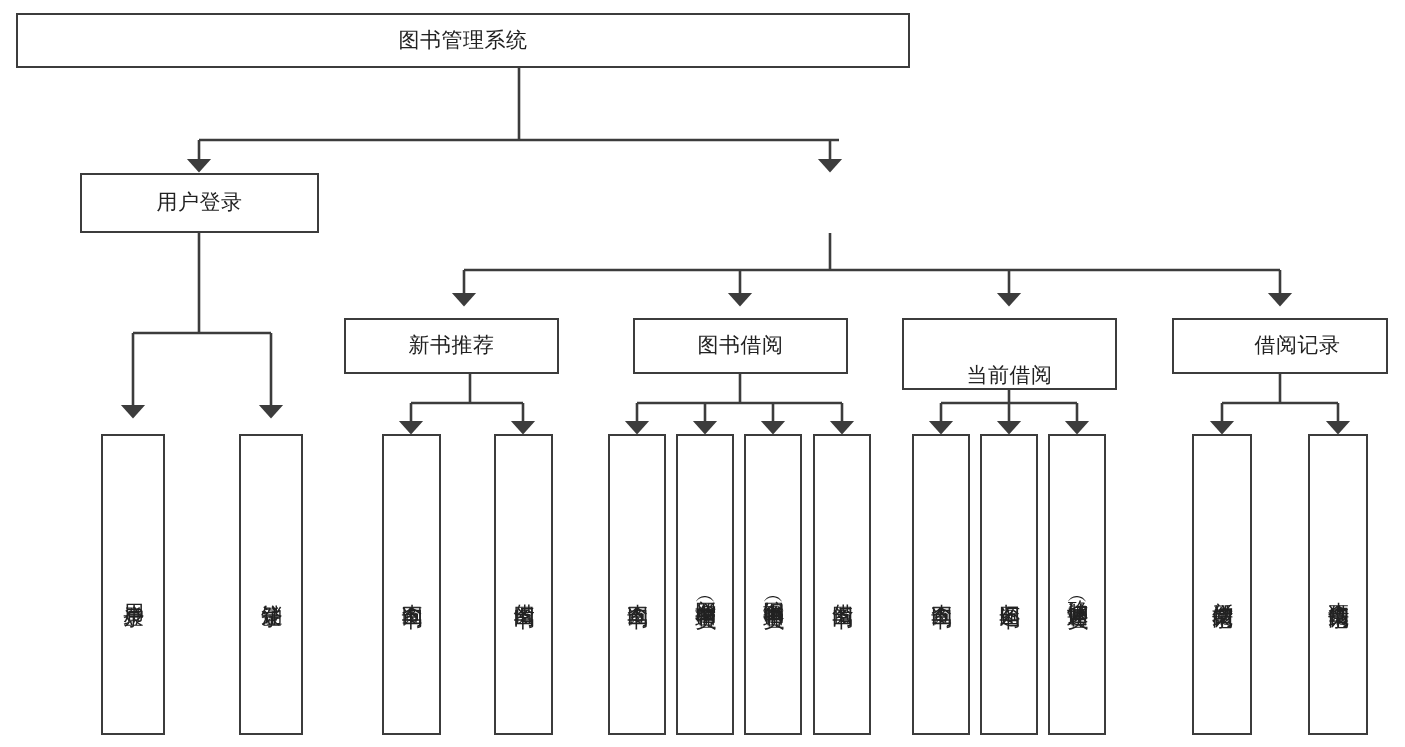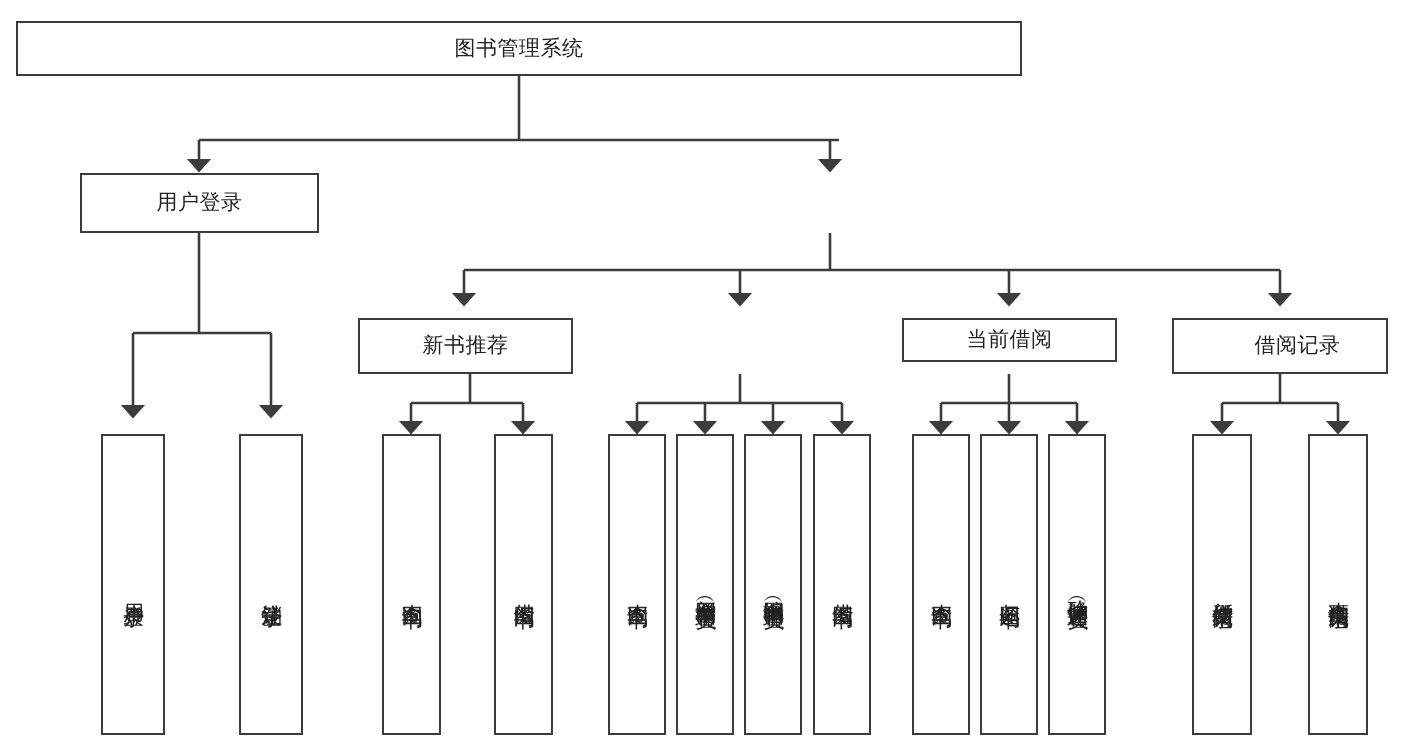--- a/index.html
+++ b/index.html
@@ -118,35 +118,38 @@
       <path d="M1009,403 L1009,424" marker-end="url(#arw)"></path>
       <path d="M1077,403 L1077,424" marker-end="url(#arw)"></path>
 
       <path d="M1280,374 L1280,403"></path>
       <path d="M1222,403 L1338,403"></path>
       <path d="M1222,403 L1222,424" marker-end="url(#arw)"></path>
       <path d="M1338,403 L1338,424" marker-end="url(#arw)"></path>
     </g>
   </svg>
 
-  <div class="node" style="left:16px; top:13px; width:1006px; height:55px;margin-top:8px;">
+  <div class="node" style="left:16px; top:13px; width:894px; height:55px;">
     <span class="node-h">图书管理系统</span>
   </div>
 
   <div class="node" style="left:80px; top:173px; width:239px; height:60px;">
     <span class="node-h">用户登录</span>
   </div>
 
 
-  <div class="node" style="left:358px; top:318px; width:215px; height:56px;">
+  <div class="node" style="left:344px; top:318px; width:215px; height:56px;">
     <span class="node-h">新书推荐</span>
   </div>
 
-
-  <div class="node" style="left:902px; top:318px; width:215px; height:44px;">
+  <div class="node" style="left:633px; top:318px; width:215px; height:56px;">
+    <span class="node-h">图书借阅</span>
+  </div>
+
+  <div class="node" style="left:902px; top:318px; width:215px; height:72px;align-items:flex-end;">
     <span class="node-h">当前借阅</span>
   </div>
 
   <div class="node" style="left:1172px; top:318px; width:216px; height:56px;padding-left:35px;">
     <span class="node-h">借阅记录</span>
   </div>
 
   <div class="node leafbox" style="left:101px; top:434px; width:64px; height:301px;">
     <span class="node-v">用户登录</span>
   </div>

